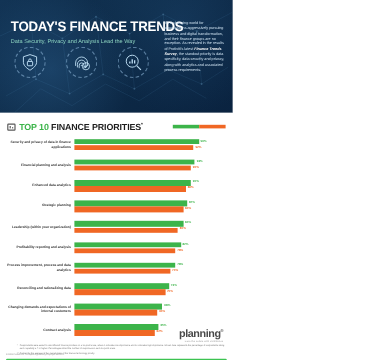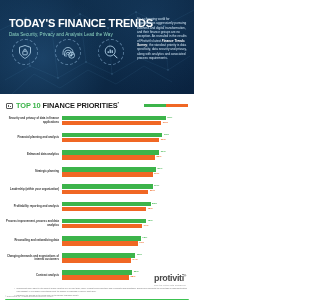--- a/index.html
+++ b/index.html
@@ -304,19 +304,19 @@
     </div>
   </div>
 
   <div class="green-sec">
     
     
     
   </div>
 
   <div class="logo-wrap">
-    <div class="logo"><span>protiviti</span><sup>®</sup></div>
+    <div class="logo"><span>planning</span><sup>®</sup></div>
     <div class="logo-tag">Face the Future with Confidence</div>
   </div>
 
   <div class="copyright">© 2021 Protiviti Inc. An Equal Opportunity Employer M/F/D/V.</div>
 
 </div>
 
 </body></html>

